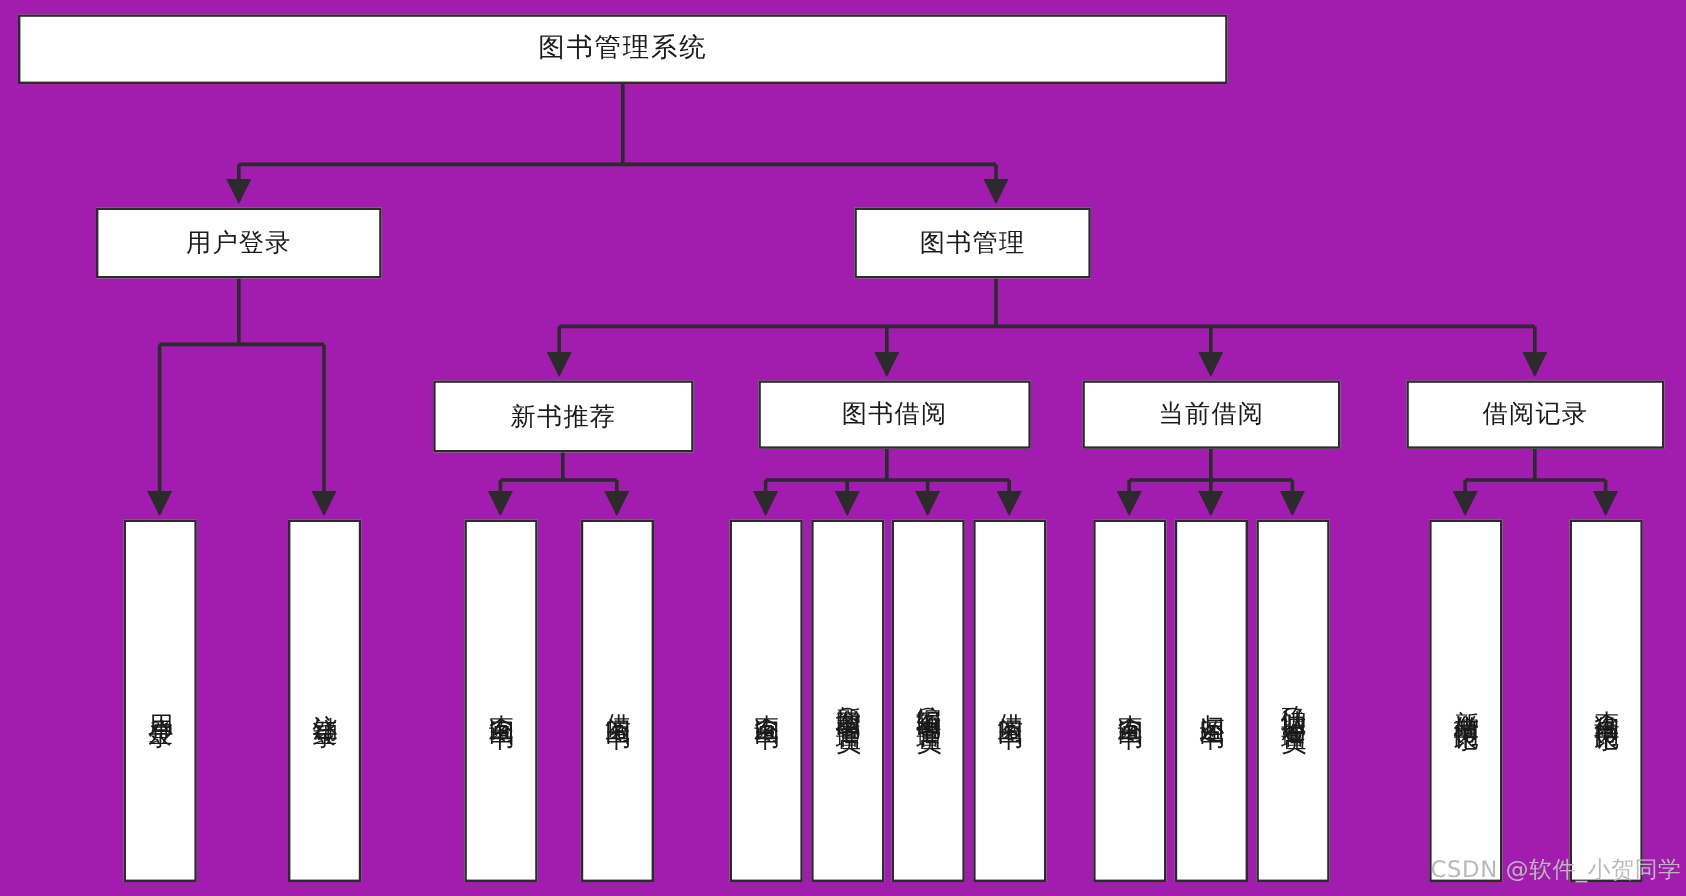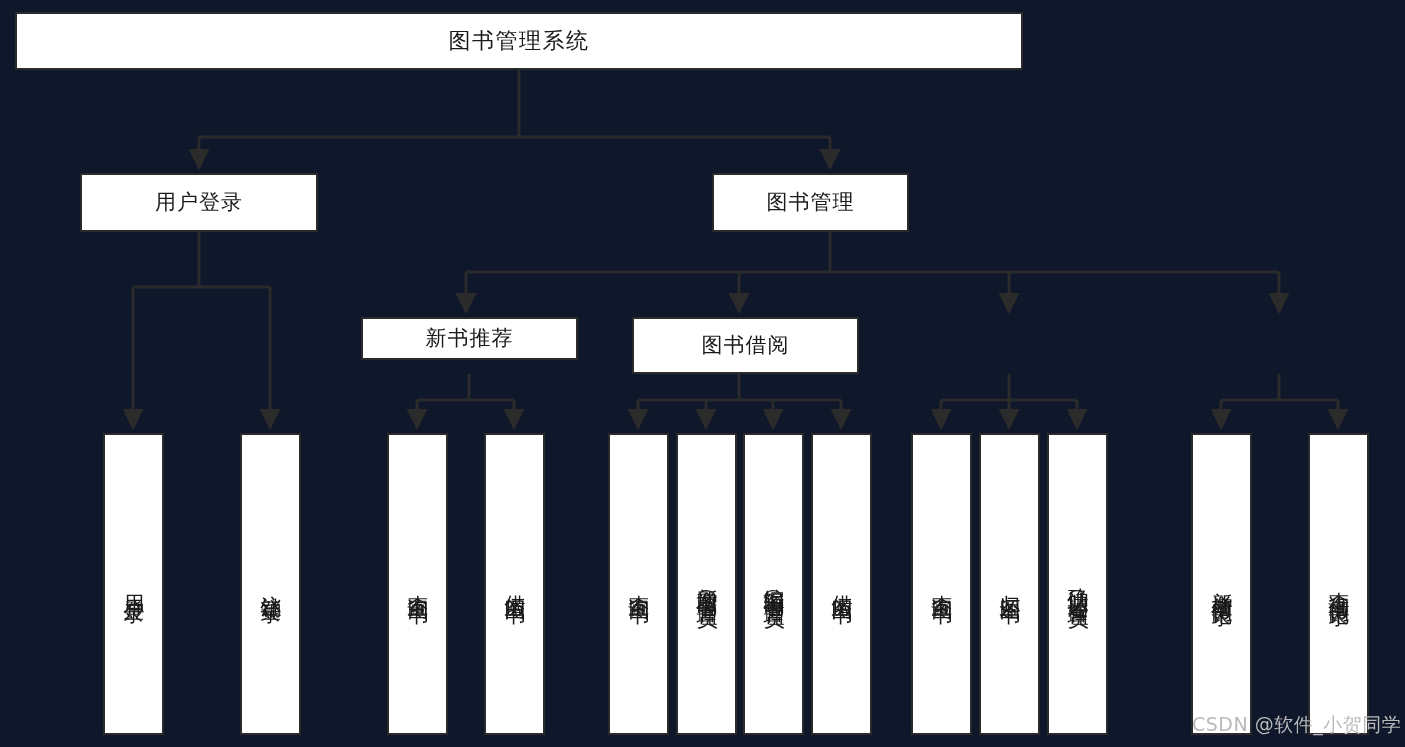--- a/index.html
+++ b/index.html
@@ -8,21 +8,21 @@
     padding: 0;
     background: #ffffff;
   }
   body {
     font-family: "DejaVu Sans", "Liberation Sans", sans-serif;
   }
   #canvas {
     position: relative;
     width: 1405px;
     height: 747px;
-    background: #0f172a;
+    background: #a21caf;
     overflow: hidden;
   }
   svg.wires {
     position: absolute;
     left: 0;
     top: 0;
     width: 1405px;
     height: 747px;
     pointer-events: none;
   }
@@ -131,29 +131,35 @@
   </div>
 
   <div class="node h" style="left:80px; top:173px; width:238px; height:59px;">
     <span class="lbl">用户登录</span>
   </div>
 
   <div class="node h" style="left:712px; top:173px; width:197px; height:59px;">
     <span class="lbl">图书管理</span>
   </div>
 
-  <div class="node h" style="left:361px; top:317px; width:217px; height:43px;">
+  <div class="node h" style="left:361px; top:317px; width:217px; height:60px;">
     <span class="lbl">新书推荐</span>
   </div>
 
   <div class="node h" style="left:632px; top:317px; width:227px; height:57px;">
     <span class="lbl">图书借阅</span>
   </div>
 
-
+  <div class="node h" style="left:902px; top:317px; width:215px; height:57px;">
+    <span class="lbl">当前借阅</span>
+  </div>
+
+  <div class="node h" style="left:1172px; top:317px; width:215px; height:57px;">
+    <span class="lbl">借阅记录</span>
+  </div>
 
   <div class="node v" style="left:103px; top:433px; width:61px; height:302px;">
     <span class="lbl">用户登录</span>
   </div>
   <div class="node v" style="left:240px; top:433px; width:61px; height:302px;">
     <span class="lbl">注销登录</span>
   </div>
 
   <div class="node v" style="left:387px; top:433px; width:61px; height:302px;">
     <span class="lbl">查询图书</span>

